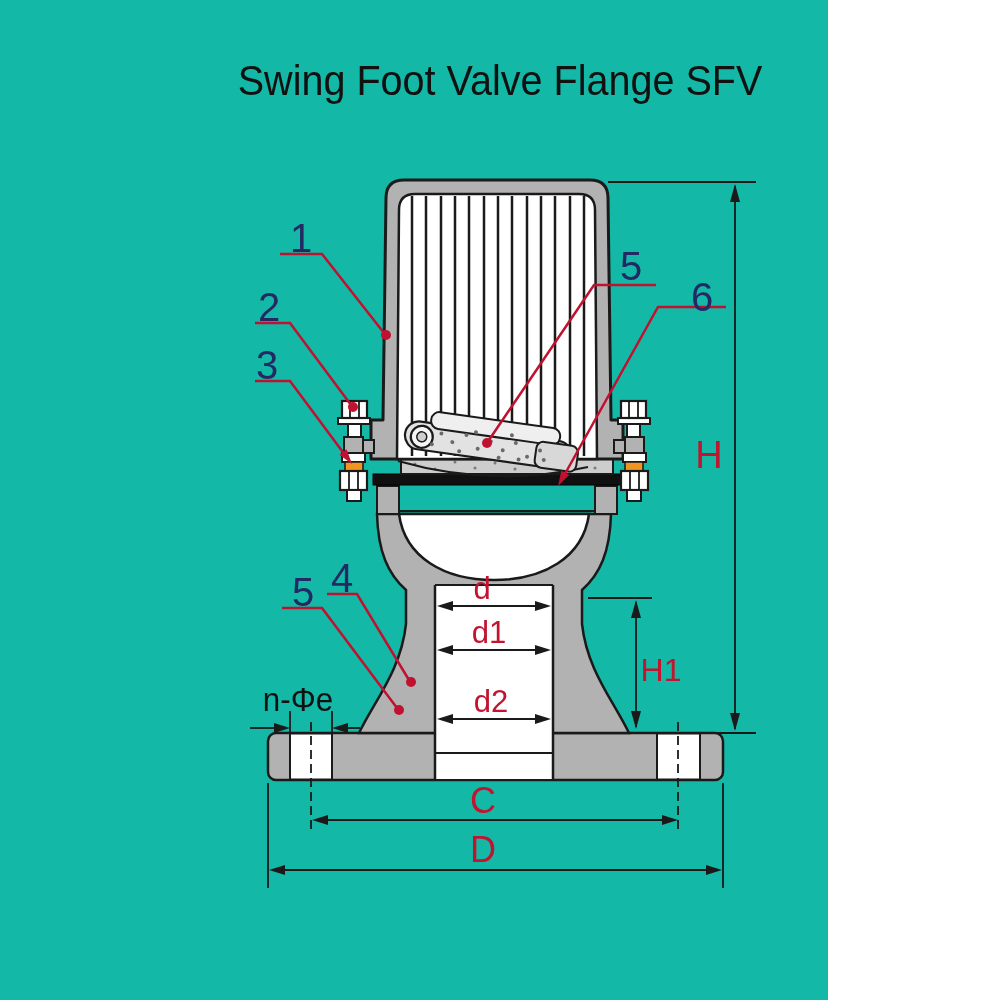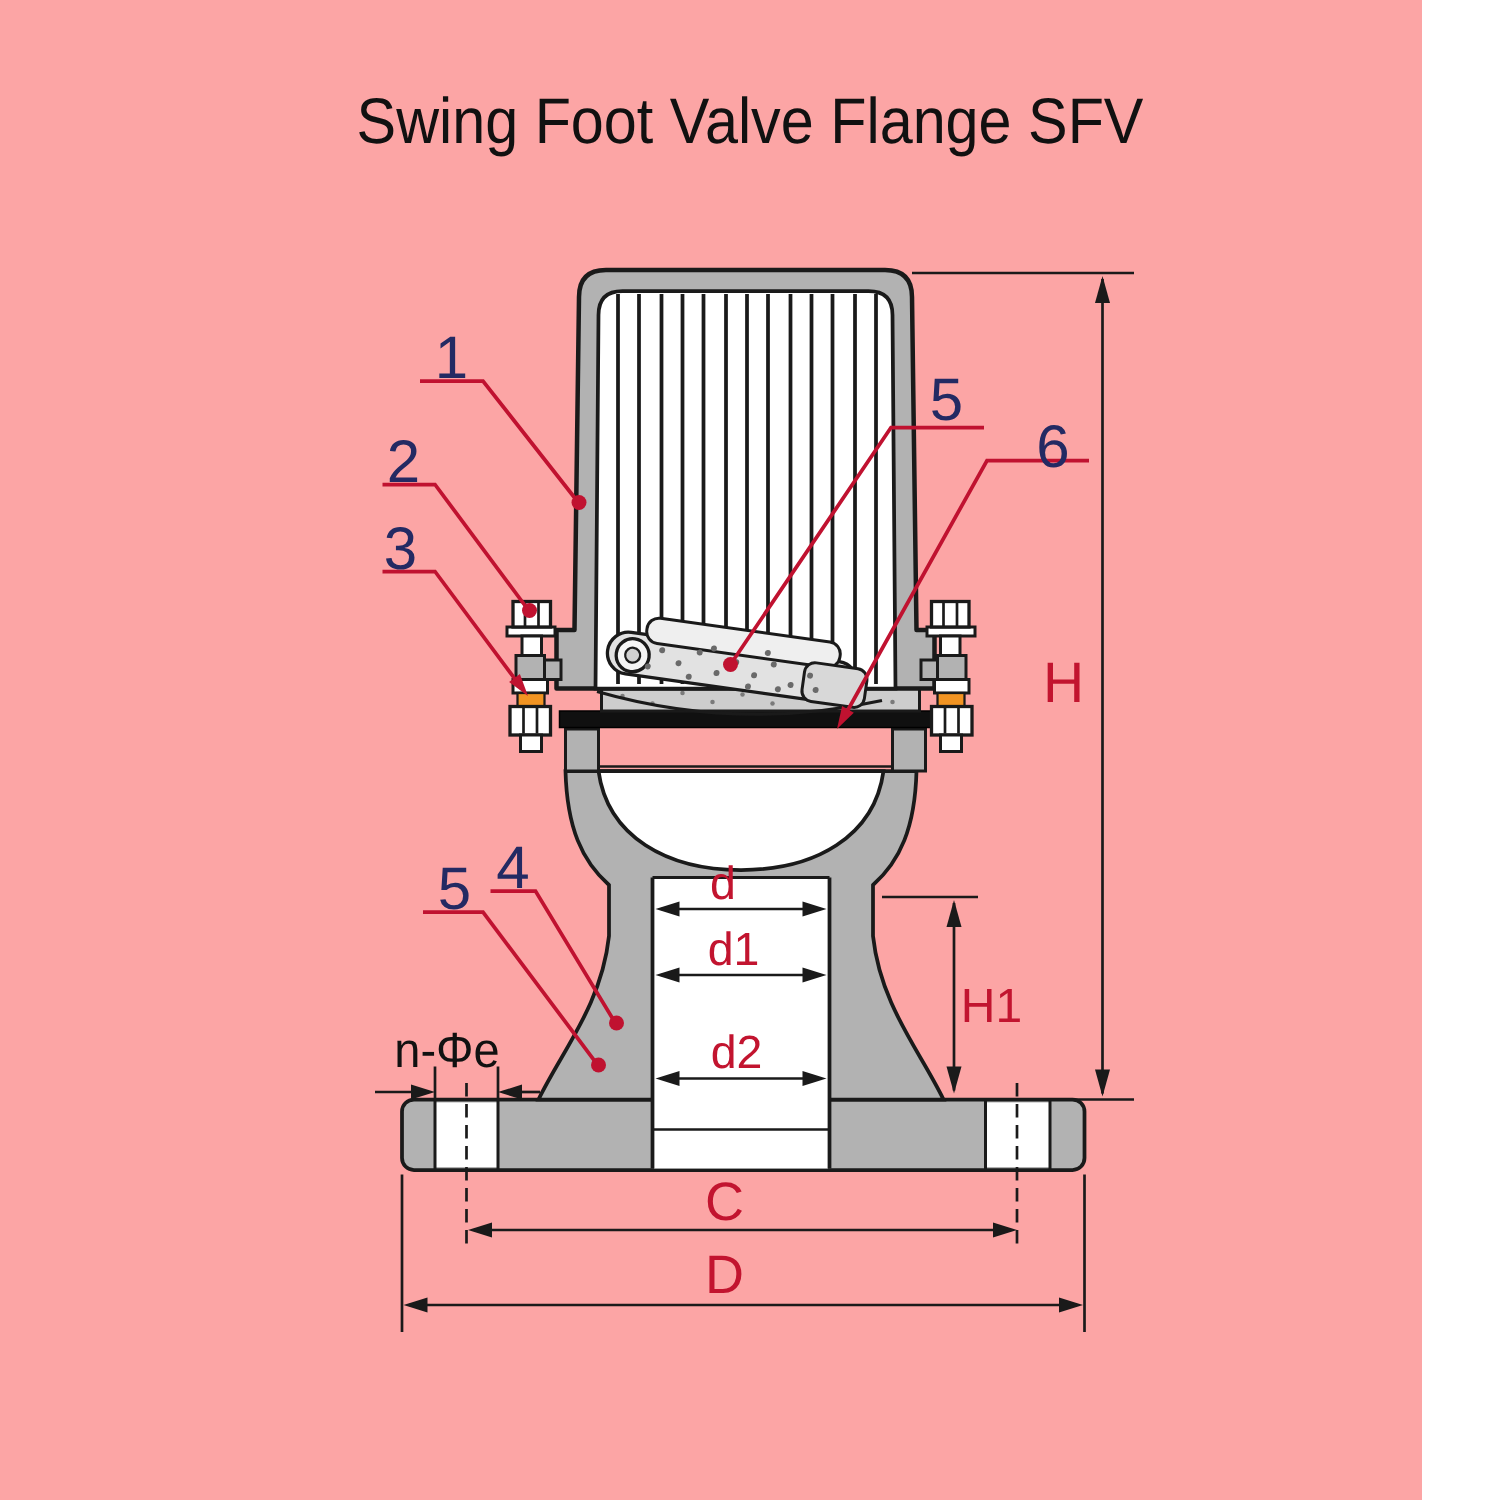--- a/index.html
+++ b/index.html
@@ -1,16 +1,16 @@
 <!DOCTYPE html>
 <html><head>
 <meta charset="utf-8">
 <style>
   html,body{margin:0;padding:0;background:#ffffff;}
-  .page{position:relative;width:948px;height:1000px;background:#fca5a5;overflow:hidden;
+  .page{position:relative;width:828px;height:1000px;background:#14b8a6;overflow:hidden;
         font-family:"Liberation Sans", sans-serif;}
   svg{position:absolute;left:0;top:0;}
   .title-text{font-family:"Liberation Sans", sans-serif;font-size:43px;fill:#111;}
   .callout{font-family:"Liberation Sans", sans-serif;font-size:40px;fill:#232a63;}
   .dim{font-family:"Liberation Sans", sans-serif;fill:#c2142f;}
   .blk{font-family:"Liberation Sans", sans-serif;fill:#111;}
   .outline{stroke:#1a1a1a;fill:none;}
   .thin{stroke:#1a1a1a;stroke-width:1.8;fill:none;}
   .leader{stroke:#c01230;stroke-width:2.5;fill:none;}
 </style>

